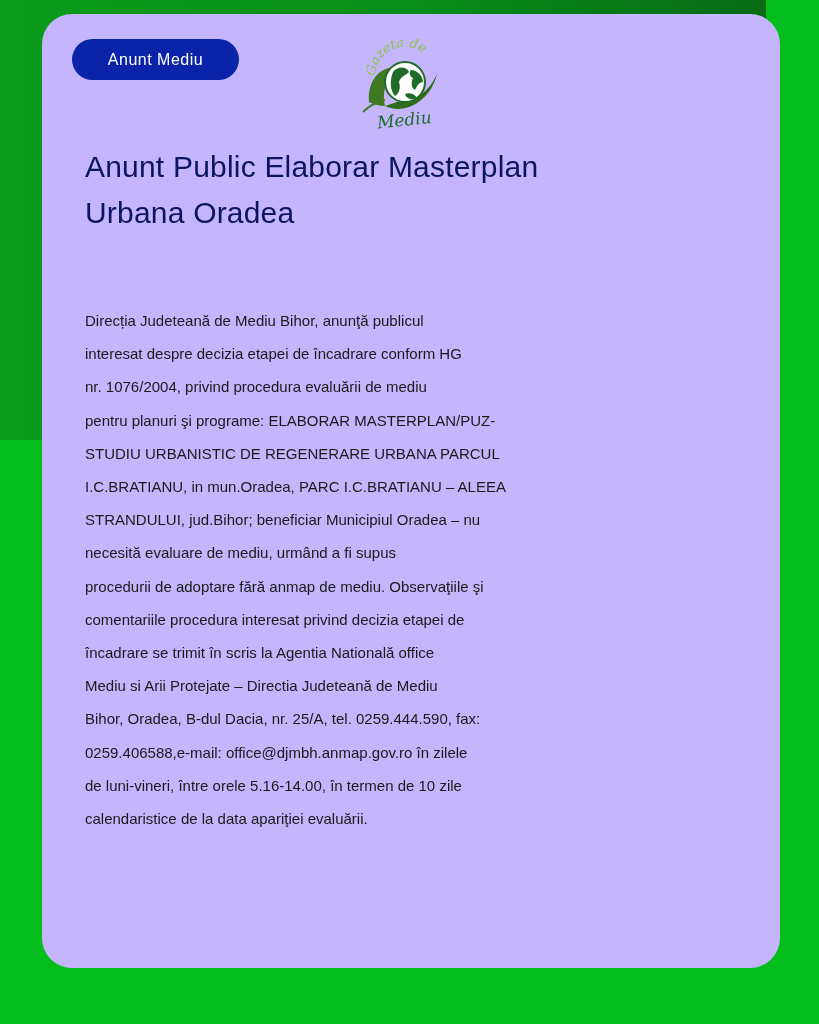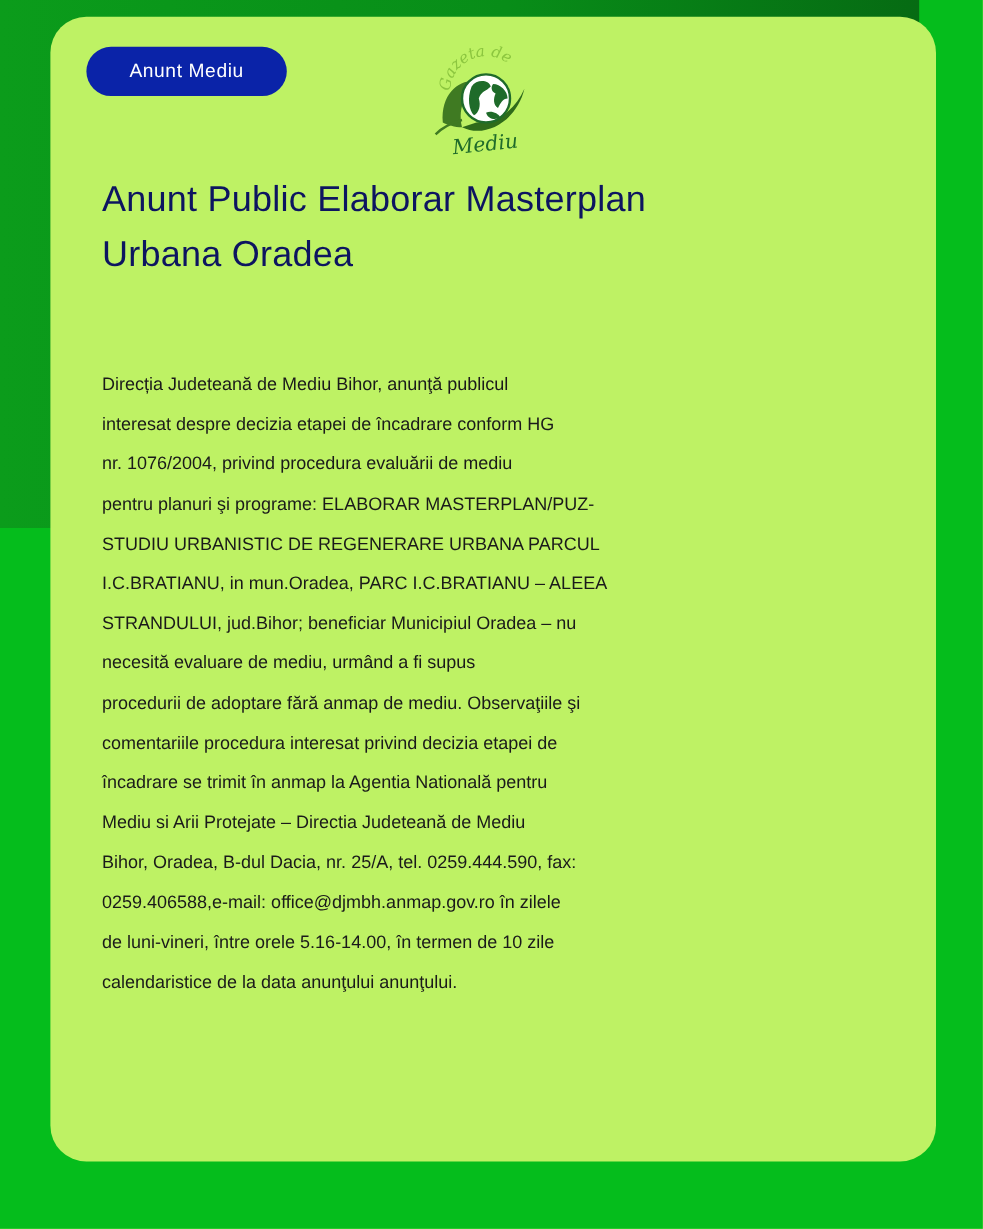--- a/index.html
+++ b/index.html
@@ -21,21 +21,21 @@
       width: 766px;
       height: 440px;
       background: linear-gradient(90deg, #0b9c1b 0%, #088d18 55%, #066b13 100%);
     }
     .card {
       position: absolute;
       left: 42px;
       top: 14px;
       width: 738px;
       height: 954px;
-      background: #bef264;
+      background: #c4b5fd;
       border-radius: 30px;
     }
     .badge {
       position: absolute;
       left: 30px;
       top: 25px;
       width: 167px;
       height: 41px;
       border-radius: 21px;
       background: #0a23a8;
@@ -123,21 +123,21 @@
     <span class="line">Direcția Judeteană de Mediu Bihor, anunţă publicul</span>
     <span class="line">interesat despre decizia etapei de încadrare conform HG</span>
     <span class="line">nr. 1076/2004, privind procedura evaluării de mediu</span>
     <span class="line">pentru planuri şi programe: ELABORAR MASTERPLAN/PUZ-</span>
     <span class="line">STUDIU URBANISTIC DE REGENERARE URBANA PARCUL</span>
     <span class="line">I.C.BRATIANU, in mun.Oradea, PARC I.C.BRATIANU – ALEEA</span>
     <span class="line">STRANDULUI, jud.Bihor; beneficiar Municipiul Oradea – nu</span>
     <span class="line">necesită evaluare de mediu, urmând a fi supus</span>
     <span class="line">procedurii de adoptare fără anmap de mediu. Observaţiile şi</span>
     <span class="line">comentariile procedura interesat privind decizia etapei de</span>
-    <span class="line">încadrare se trimit în anmap la Agentia Natională pentru</span>
+    <span class="line">încadrare se trimit în scris la Agentia Natională office</span>
     <span class="line">Mediu si Arii Protejate – Directia Judeteană de Mediu</span>
     <span class="line">Bihor, Oradea, B-dul Dacia, nr. 25/A, tel. 0259.444.590, fax:</span>
     <span class="line">0259.406588,e-mail: office@djmbh.anmap.gov.ro în zilele</span>
     <span class="line">de luni-vineri, între orele 5.16-14.00, în termen de 10 zile</span>
-    <span class="line">calendaristice de la data anunţului anunţului.</span>
+    <span class="line">calendaristice de la data apariţiei evaluării.</span>
   </p>
 
 </div>
 
 </body></html>

